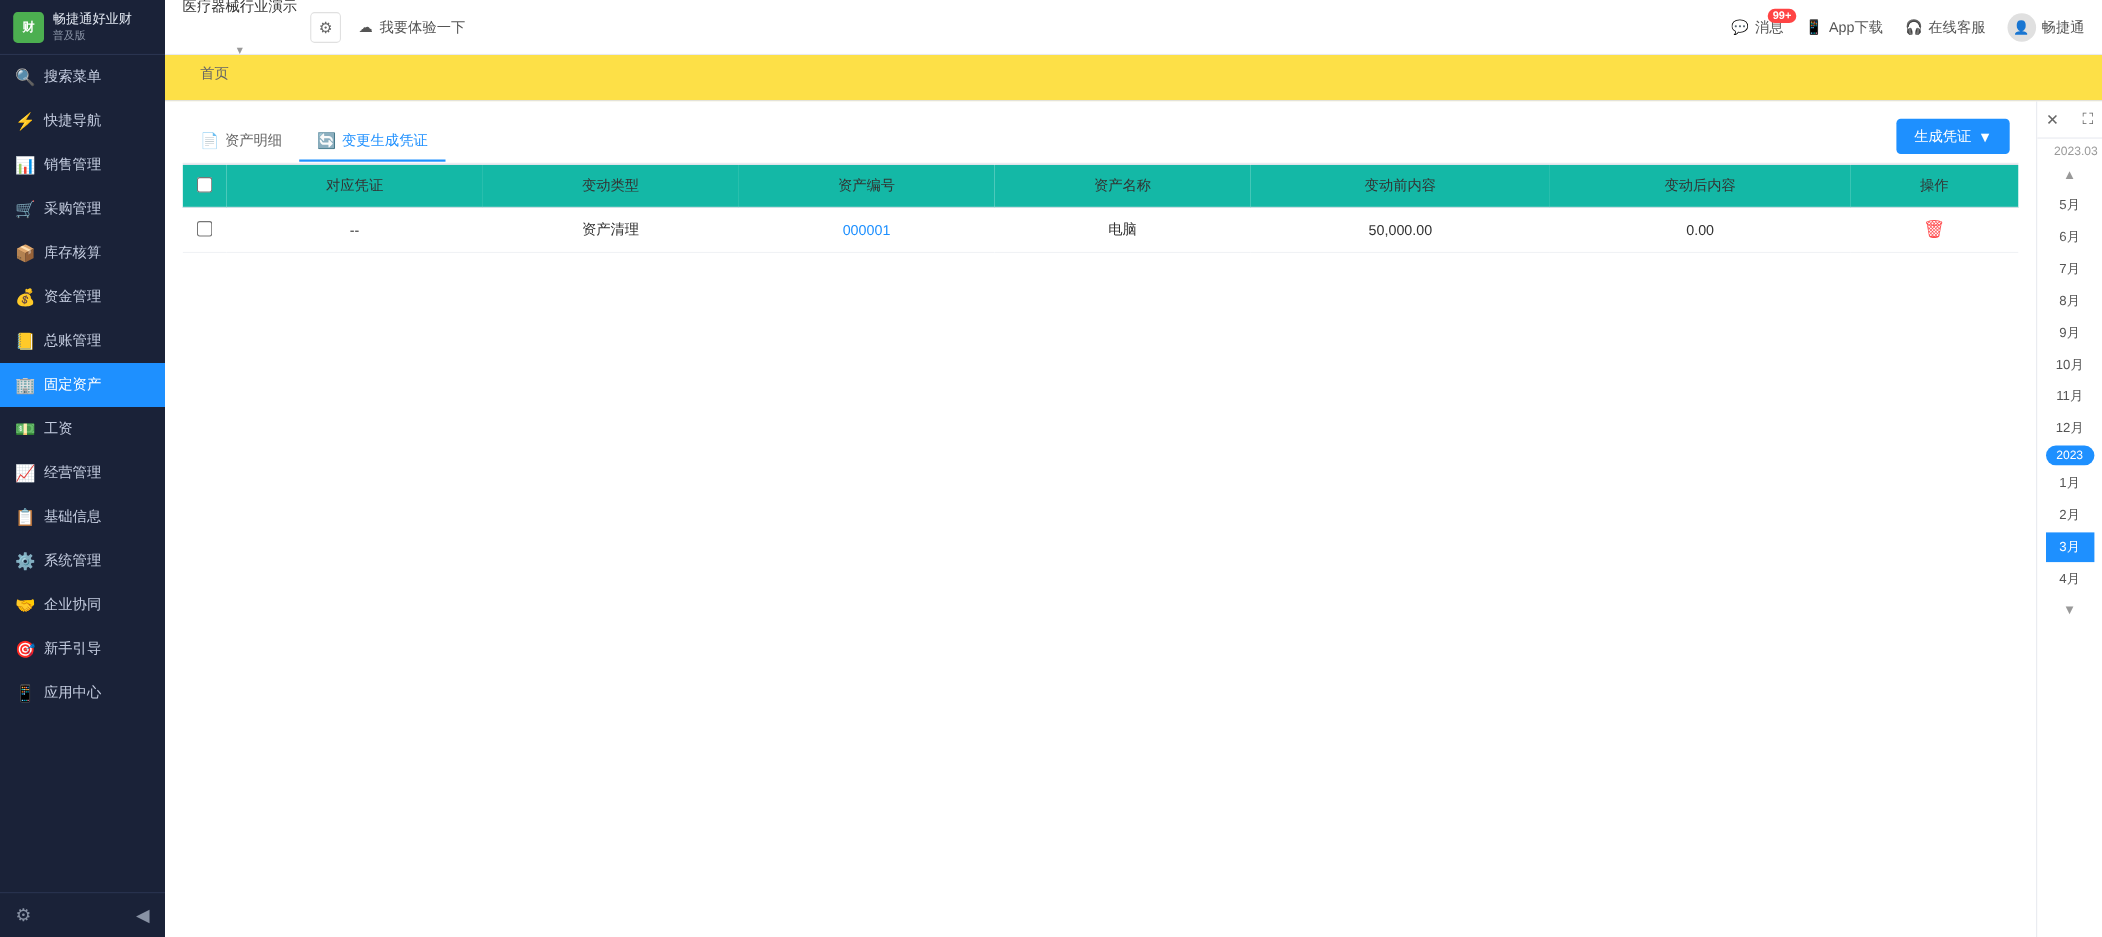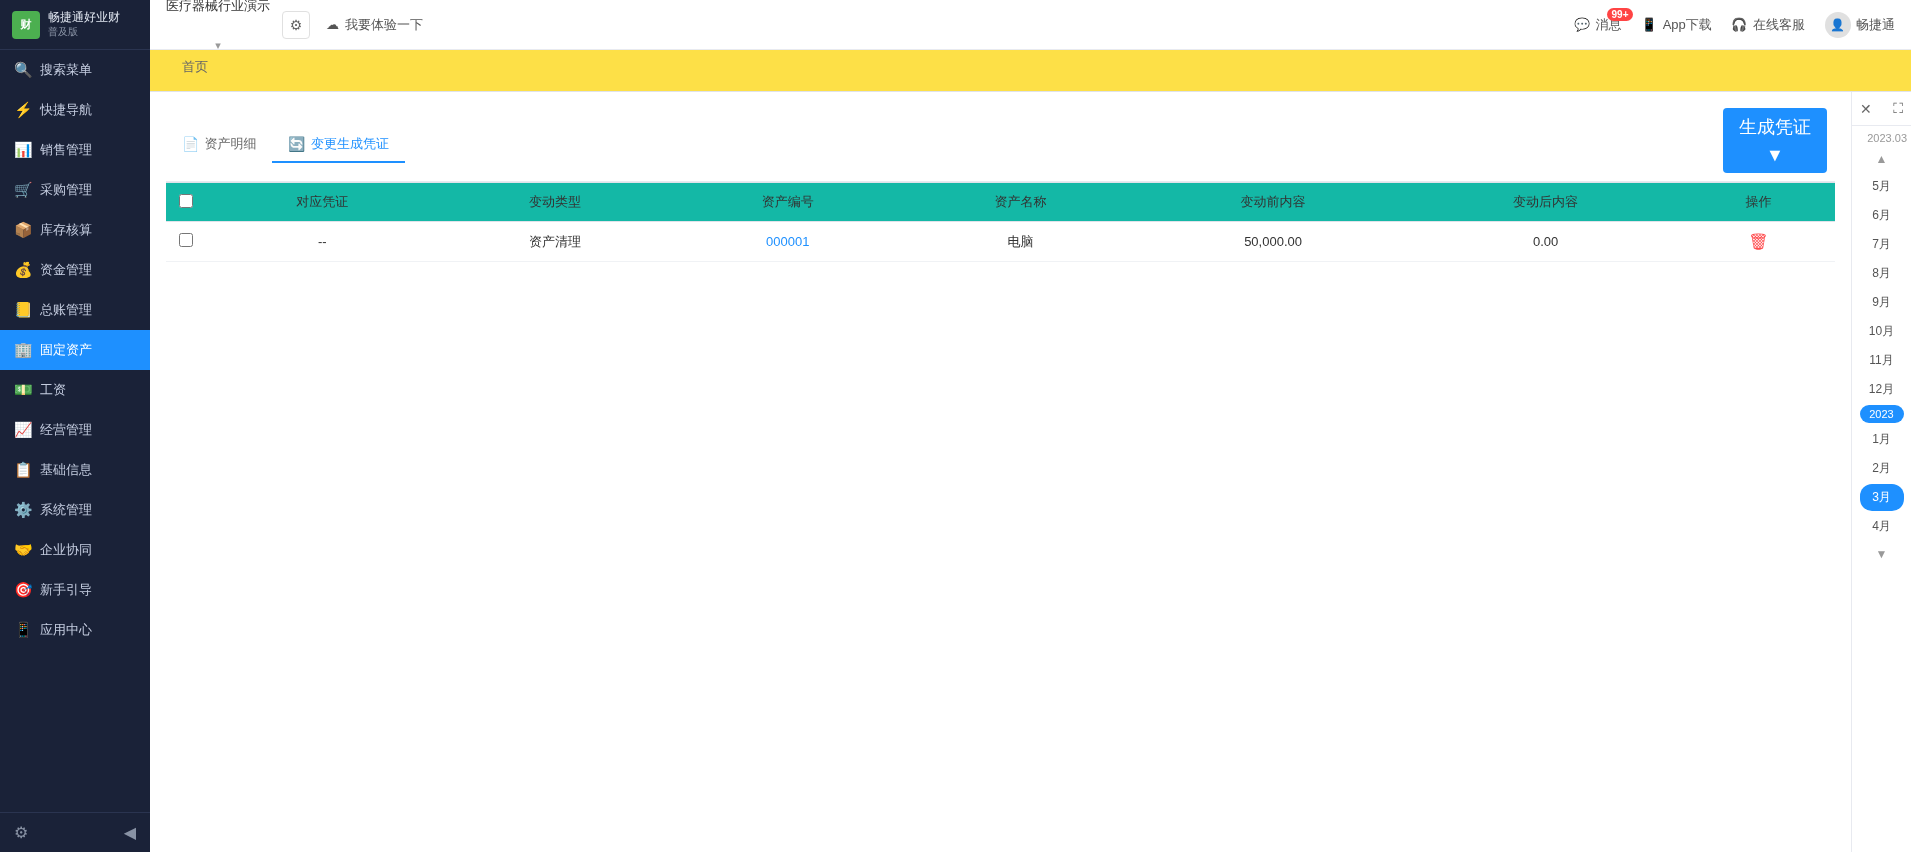--- a/index.html
+++ b/index.html
@@ -143,21 +143,21 @@
     .sub-tab {
       display: flex; align-items: center; gap: 5px;
       padding: 8px 16px; cursor: pointer; font-size: 13px;
       color: #666; border-bottom: 2px solid transparent; margin-bottom: -1px;
     }
     .sub-tab.active { color: #1e90ff; border-bottom: 2px solid #1e90ff; }
     .sub-tab-icon { font-size: 14px; }
     .gen-btn {
       background: #1e90ff; color: white; border: none;
       padding: 7px 16px; border-radius: 4px; cursor: pointer;
-      font-size: 18px; display: flex; align-items: center; gap: 6px; flex-direction: column;
+      font-size: 13px; display: flex; align-items: center; gap: 6px;
     }
 
     
     .table-wrapper { flex: 1; overflow-y: auto; }
     table { width: 100%; border-collapse: collapse; }
     thead th {
       background: #14b8a6; border-bottom: 1px solid #e0e3ea;
       border-top: 1px solid #e0e3ea;
       padding: 10px 12px; text-align: center; font-weight: 500;
       color: #333; font-size: 13px; white-space: nowrap;
@@ -208,21 +208,21 @@
     .year-label {
       font-size: 11px; color: #999; text-align: right;
       padding: 6px 4px 2px; width: 100%;
     }
     .month-item {
       width: 44px; text-align: center;
       padding: 5px 4px; font-size: 12px; color: #555;
       cursor: pointer; border-radius: 12px; margin: 1px auto;
     }
     .month-item.active {
-      background: #1e90ff; color: white; border-radius: 12px;
+      background: #1e90ff; color: white; border-radius: 0;
     }
     .month-item.year-badge {
       background: #1e90ff; color: white; border-radius: 12px;
       font-size: 11px; padding: 3px 6px; margin-bottom: 2px;
     }
     .nav-arrow {
       width: 22px; height: 22px; display: flex; align-items: center;
       justify-content: center; cursor: pointer; color: #999; font-size: 12px;
       margin: 2px auto;
     }

